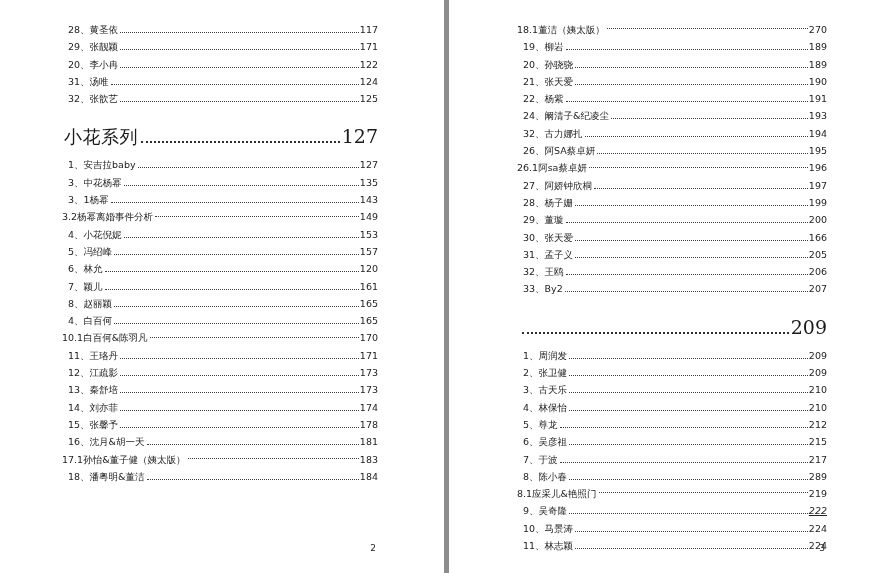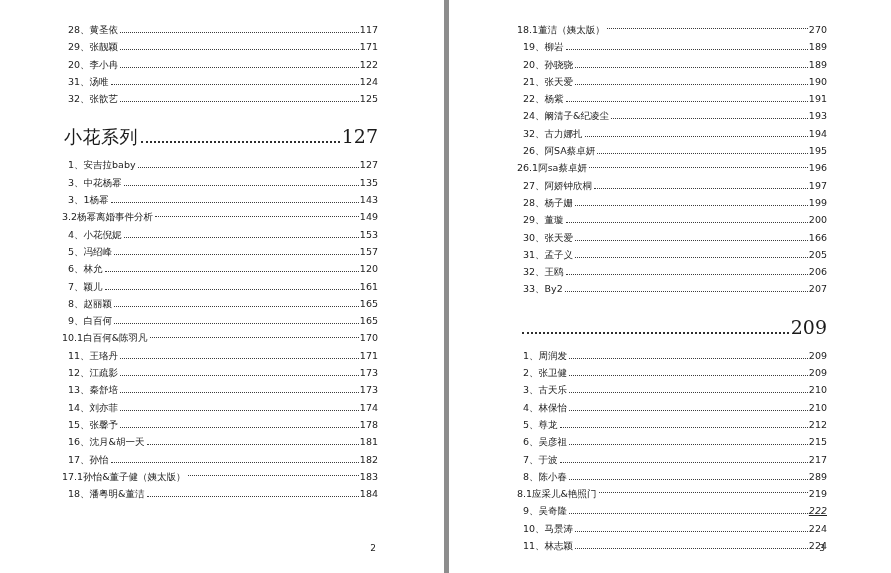--- a/index.html
+++ b/index.html
@@ -97,21 +97,21 @@
           <span class="row-label">7、颖儿</span>
           <span class="dots"></span>
           <span class="row-page">161</span>
         </div>
         <div class="row">
           <span class="row-label">8、赵丽颖</span>
           <span class="dots"></span>
           <span class="row-page">165</span>
         </div>
         <div class="row">
-          <span class="row-label">9、白百何</span>
+          <span class="row-label">4、白百何</span>
           <span class="dots"></span>
           <span class="row-page">165</span>
         </div>
         <div class="row sub">
           <span class="row-label">10.1白百何&amp;陈羽凡</span>
           <span class="dots"></span>
           <span class="row-page">170</span>
         </div>
         <div class="row">
           <span class="row-label">11、王珞丹</span>
@@ -135,25 +135,20 @@
         </div>
         <div class="row">
           <span class="row-label">15、张馨予</span>
           <span class="dots"></span>
           <span class="row-page">178</span>
         </div>
         <div class="row">
           <span class="row-label">16、沈月&amp;胡一天</span>
           <span class="dots"></span>
           <span class="row-page">181</span>
-        </div>
-        <div class="row">
-          <span class="row-label">17、孙怡</span>
-          <span class="dots"></span>
-          <span class="row-page">182</span>
         </div>
         <div class="row sub">
           <span class="row-label">17.1孙怡&amp;董子健（姨太版）</span>
           <span class="dots"></span>
           <span class="row-page">183</span>
         </div>
         <div class="row">
           <span class="row-label">18、潘粤明&amp;董洁</span>
           <span class="dots"></span>
           <span class="row-page">184</span>

